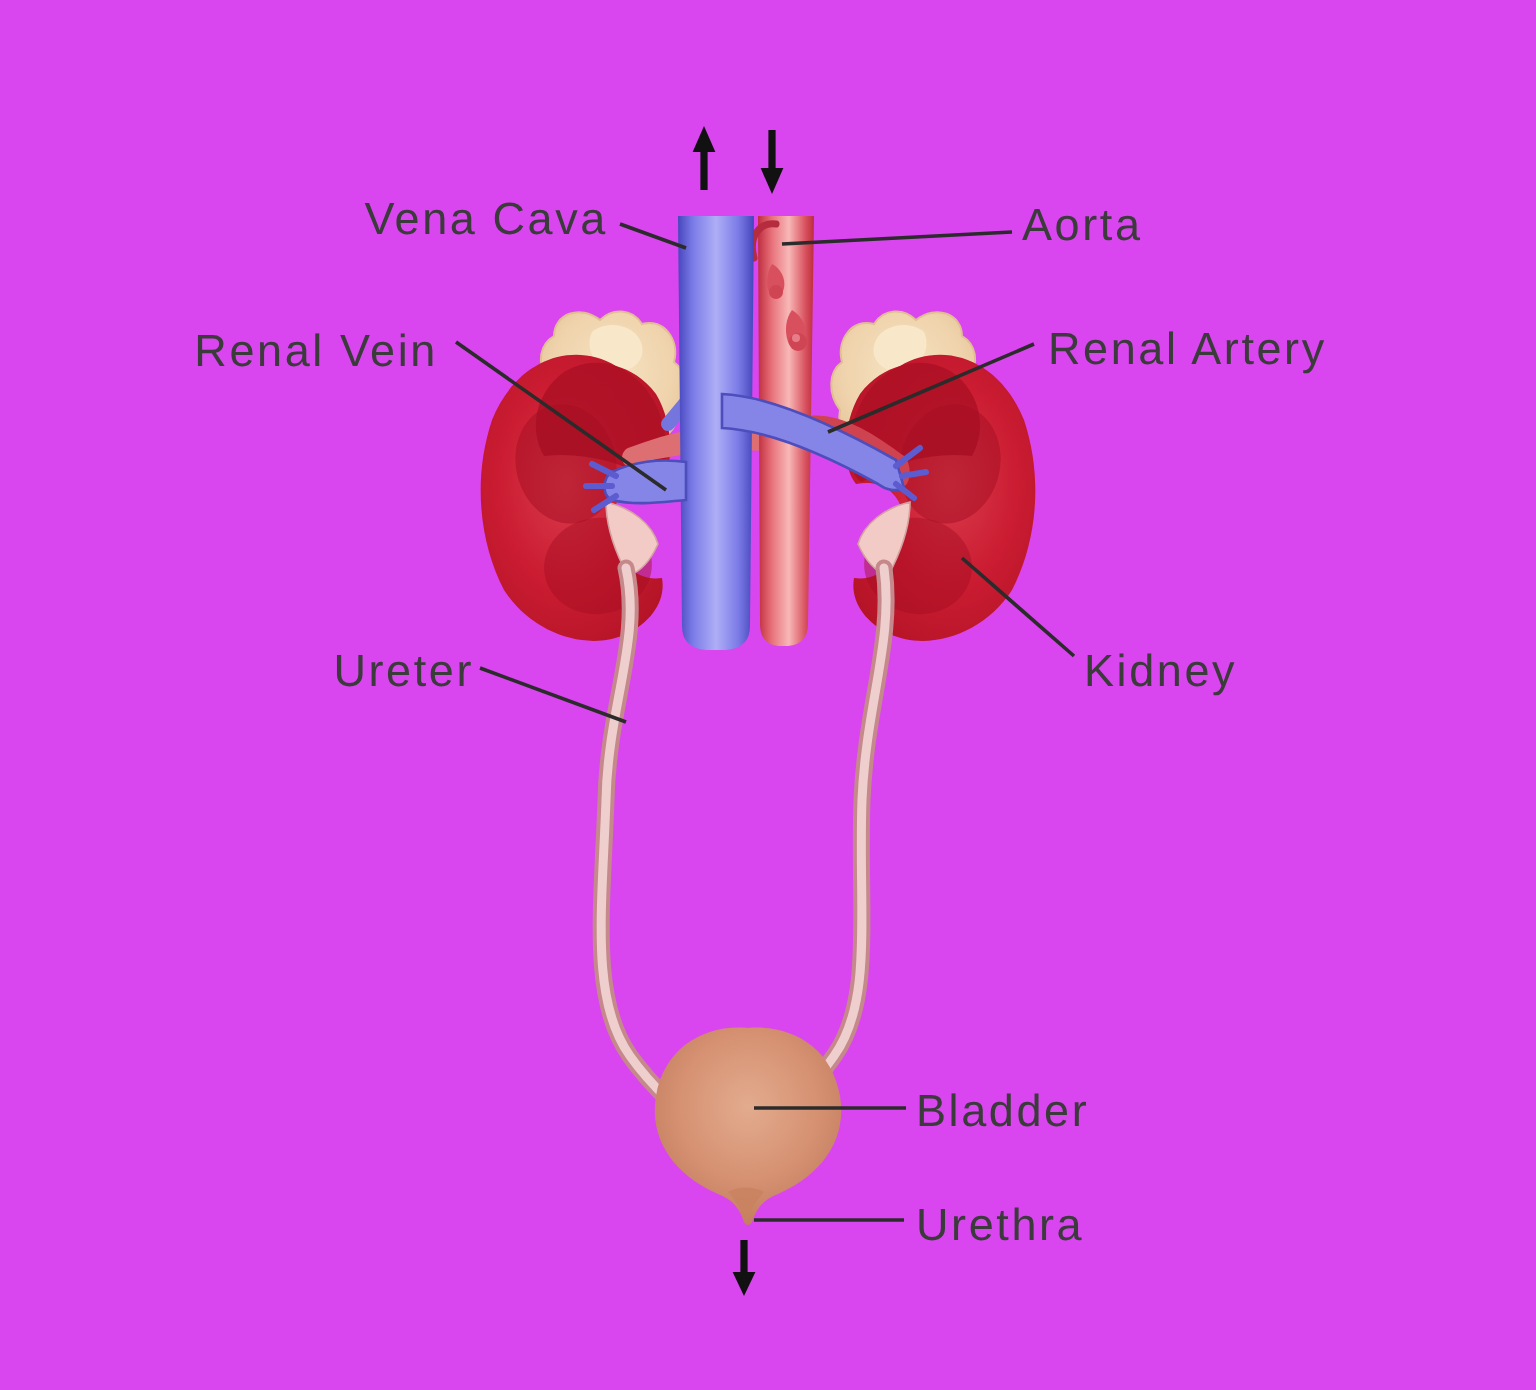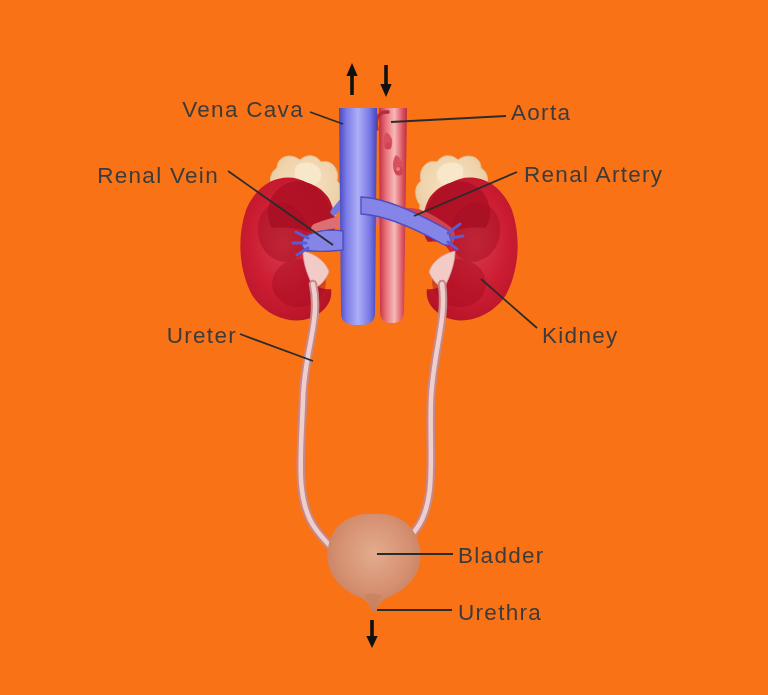--- a/index.html
+++ b/index.html
@@ -4,21 +4,21 @@
 <style>
   html, body {
     margin: 0;
     padding: 0;
     background: #ffffff;
   }
   .stage {
     position: relative;
     width: 768px;
     height: 695px;
-    background: #f97316;
+    background: #d946ef;
     overflow: hidden;
     font-family: "Liberation Sans", sans-serif;
   }
   svg { display: block; }
   .label-text {
     font-family: "Liberation Sans", sans-serif;
     font-size: 22.5px;
     letter-spacing: 1.3px;
     fill: #3b3b3b;
     font-weight: 400;

